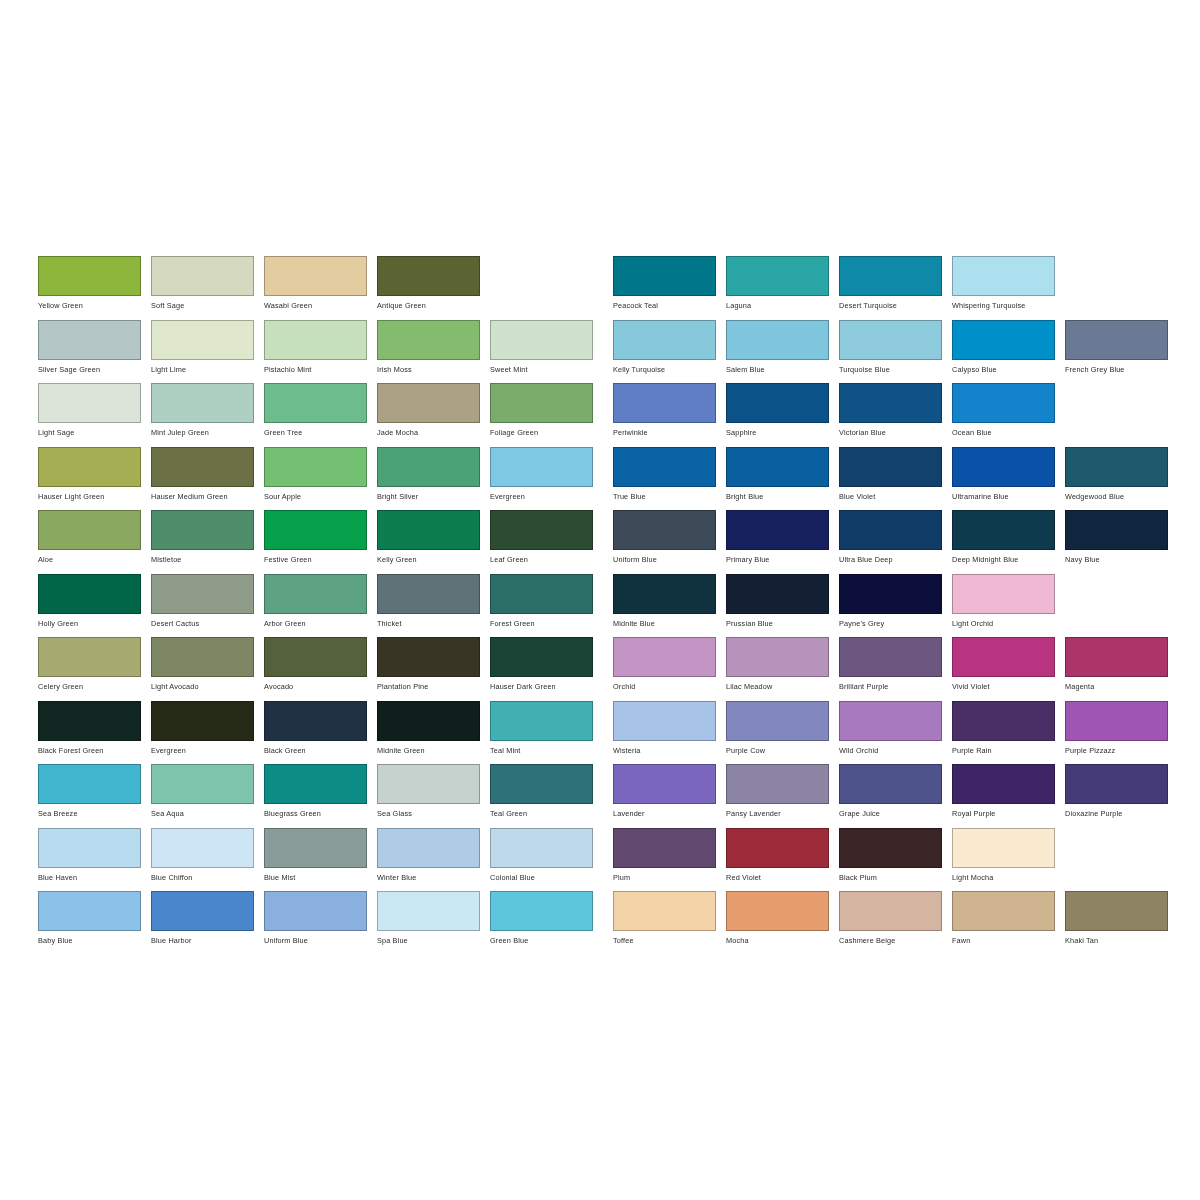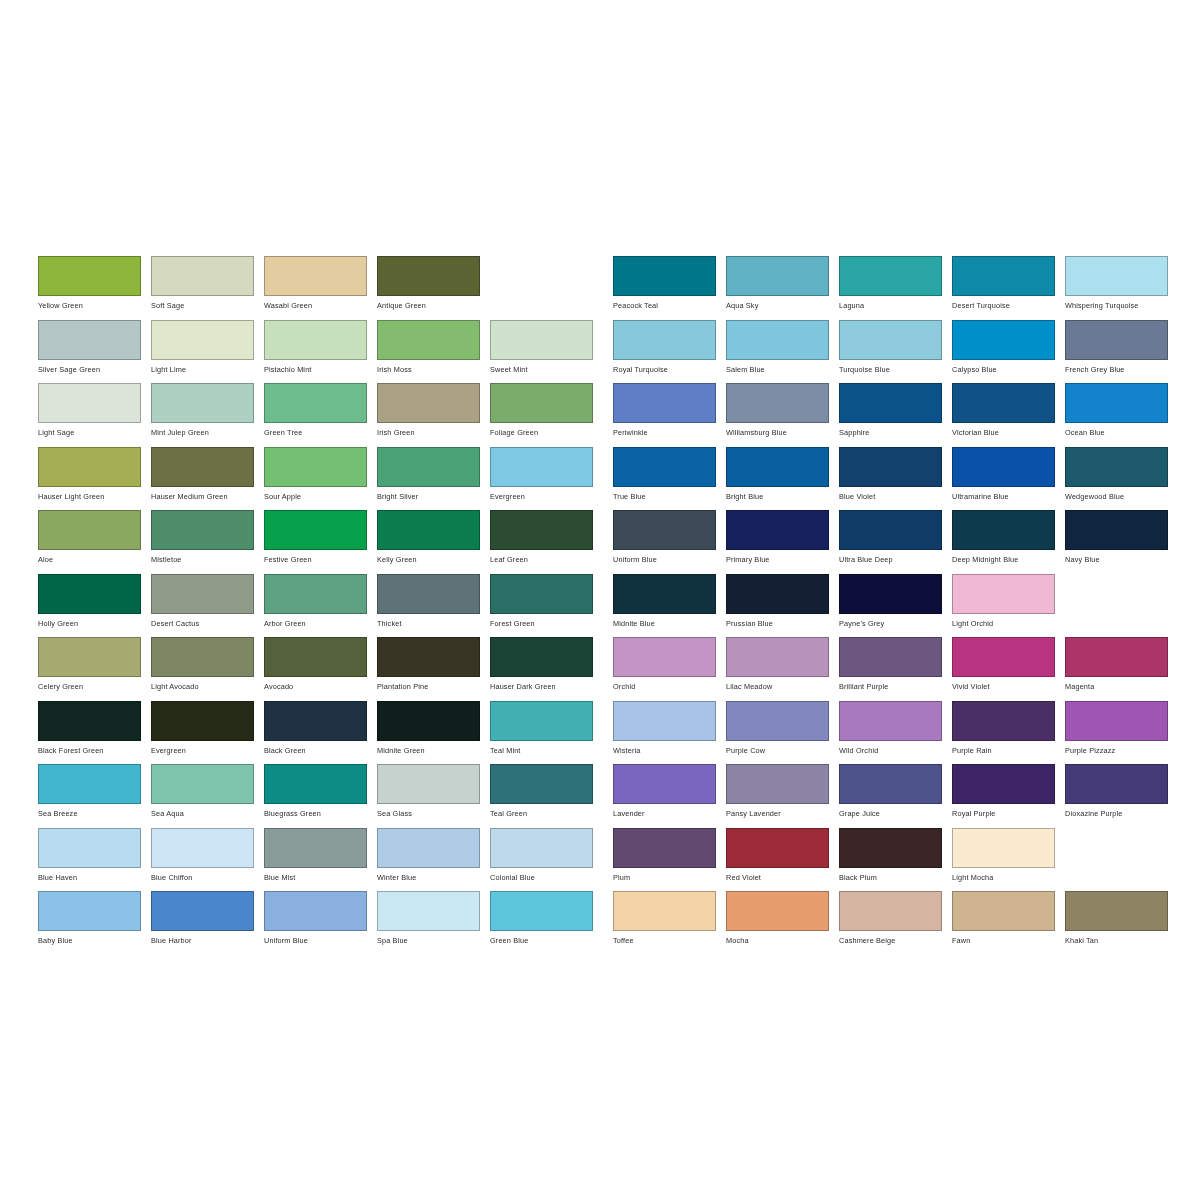--- a/index.html
+++ b/index.html
@@ -97,21 +97,21 @@
         <div class="cell">
           <div class="swatch" style="background-color: rgb(174, 208, 194);"></div>
           <div class="label">Mint Julep Green</div>
         </div>
         <div class="cell">
           <div class="swatch" style="background-color: rgb(108, 189, 139);"></div>
           <div class="label">Green Tree</div>
         </div>
         <div class="cell">
           <div class="swatch" style="background-color: rgb(171, 162, 133);"></div>
-          <div class="label">Irish Green</div>
+          <div class="label">Jade Mocha</div>
         </div>
         <div class="cell">
           <div class="swatch" style="background-color: rgb(123, 172, 108);"></div>
           <div class="label">Foliage Green</div>
         </div>
       </div>
       <div class="row">
         <div class="cell">
           <div class="swatch" style="background-color: rgb(166, 174, 83);"></div>
           <div class="label">Hauser Light Green</div>
@@ -288,40 +288,36 @@
         </div>
       </div>
     </div>
   <div class="grid-group" id="group-right">
       <div class="row">
         <div class="cell">
           <div class="swatch" style="background-color: rgb(0, 119, 139);"></div>
           <div class="label">Peacock Teal</div>
         </div>
         <div class="cell">
-          <div class="swatch" style="background-color: rgb(98, 178, 198);"></div>
-          <div class="label">Aqua Sky</div>
-        </div>
-        <div class="cell">
           <div class="swatch" style="background-color: rgb(42, 166, 166);"></div>
           <div class="label">Laguna</div>
         </div>
         <div class="cell">
           <div class="swatch" style="background-color: rgb(14, 138, 168);"></div>
           <div class="label">Desert Turquoise</div>
         </div>
         <div class="cell">
           <div class="swatch" style="background-color: rgb(173, 224, 239);"></div>
           <div class="label">Whispering Turquoise</div>
         </div>
       </div>
       <div class="row">
         <div class="cell">
           <div class="swatch" style="background-color: rgb(134, 200, 220);"></div>
-          <div class="label">Royal Turquoise</div>
+          <div class="label">Kelly Turquoise</div>
         </div>
         <div class="cell">
           <div class="swatch" style="background-color: rgb(126, 198, 221);"></div>
           <div class="label">Salem Blue</div>
         </div>
         <div class="cell">
           <div class="swatch" style="background-color: rgb(142, 203, 221);"></div>
           <div class="label">Turquoise Blue</div>
         </div>
         <div class="cell">
@@ -330,24 +326,20 @@
         </div>
         <div class="cell">
           <div class="swatch" style="background-color: rgb(107, 122, 148);"></div>
           <div class="label">French Grey Blue</div>
         </div>
       </div>
       <div class="row">
         <div class="cell">
           <div class="swatch" style="background-color: rgb(95, 126, 197);"></div>
           <div class="label">Periwinkle</div>
-        </div>
-        <div class="cell">
-          <div class="swatch" style="background-color: rgb(123, 142, 165);"></div>
-          <div class="label">Williamsburg Blue</div>
         </div>
         <div class="cell">
           <div class="swatch" style="background-color: rgb(10, 82, 135);"></div>
           <div class="label">Sapphire</div>
         </div>
         <div class="cell">
           <div class="swatch" style="background-color: rgb(15, 83, 134);"></div>
           <div class="label">Victorian Blue</div>
         </div>
         <div class="cell">

